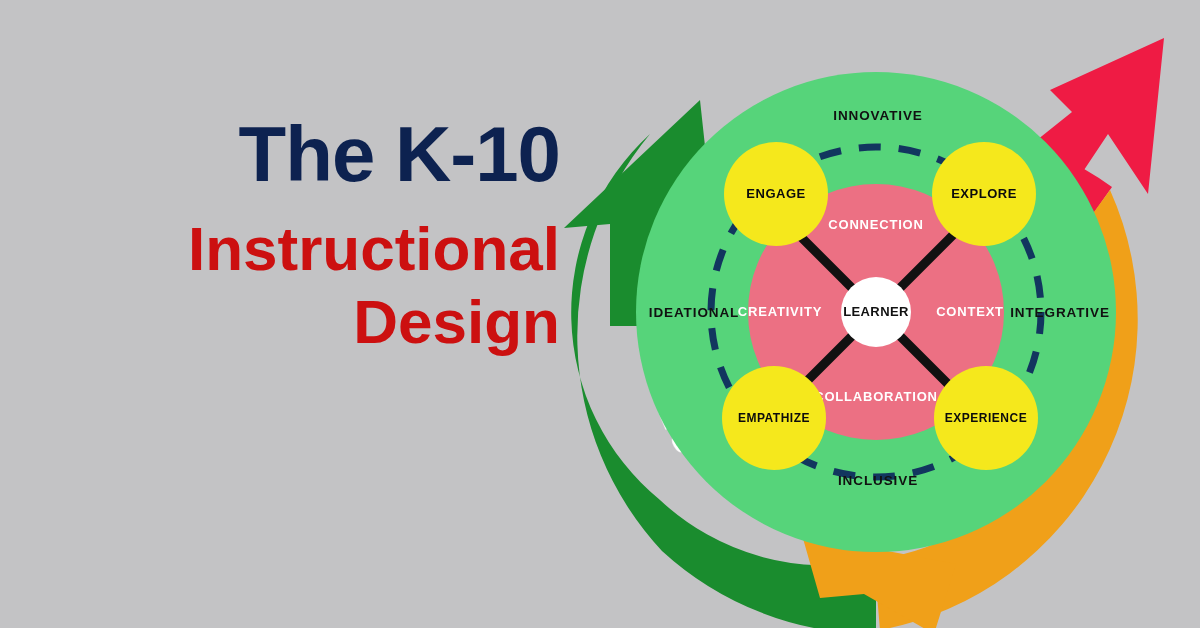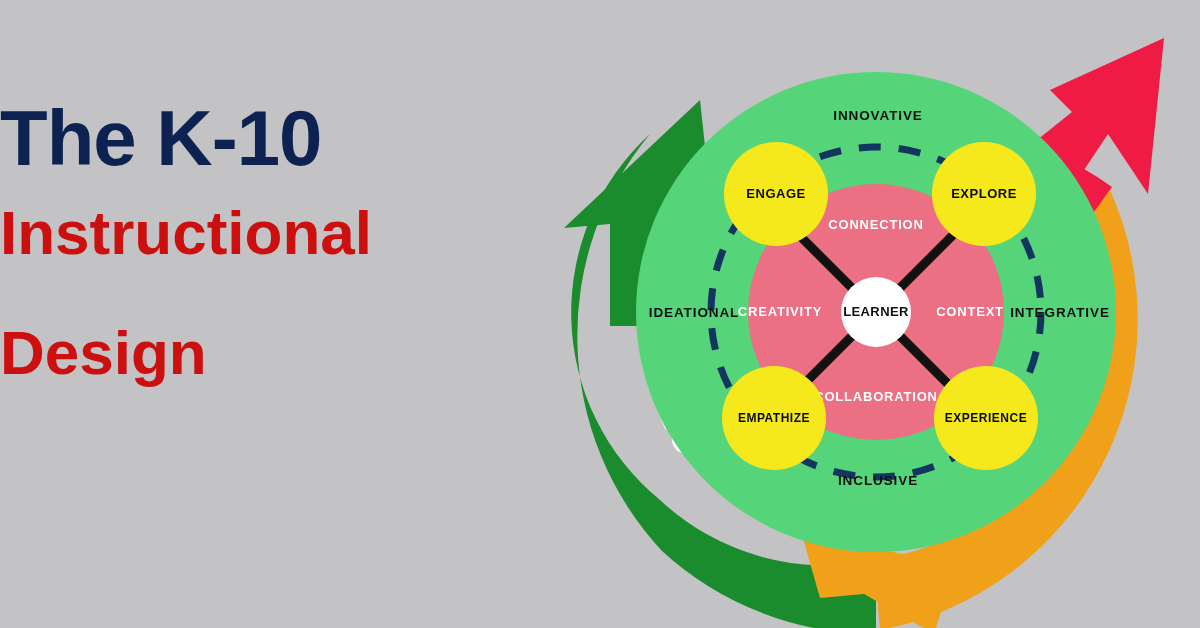--- a/index.html
+++ b/index.html
@@ -11,39 +11,38 @@
   }
   #root {
     position: relative;
     width: 1200px; height: 628px;
     background: #c3c3c5;
   }
 
   
   #title-block {
     position: absolute;
-    left: 0; top: 96px;
+    left: 0; top: 112px;
     width: 560px;
-    text-align: left;
+    text-align: right;
   }
   .title-line-1 {
     font-size: 78px;
     font-weight: 700;
     color: #0d2250;
     letter-spacing: -1px;
     line-height: 1.08;
     white-space: nowrap;
   }
   .title-line-red {
     font-size: 62px;
     font-weight: 700;
     color: #cc1010;
     line-height: 1.18;
     white-space: nowrap;
-    margin-top: 47px;
   }
   #subtitle-1 { margin-top: 16px; }
 
   
   #diagram-wrap {
     position: absolute;
     left: 552px; top: -6px;
     width: 648px; height: 640px;
   }
   #diagram-svg { display: block; width: 648px; height: 640px; }

